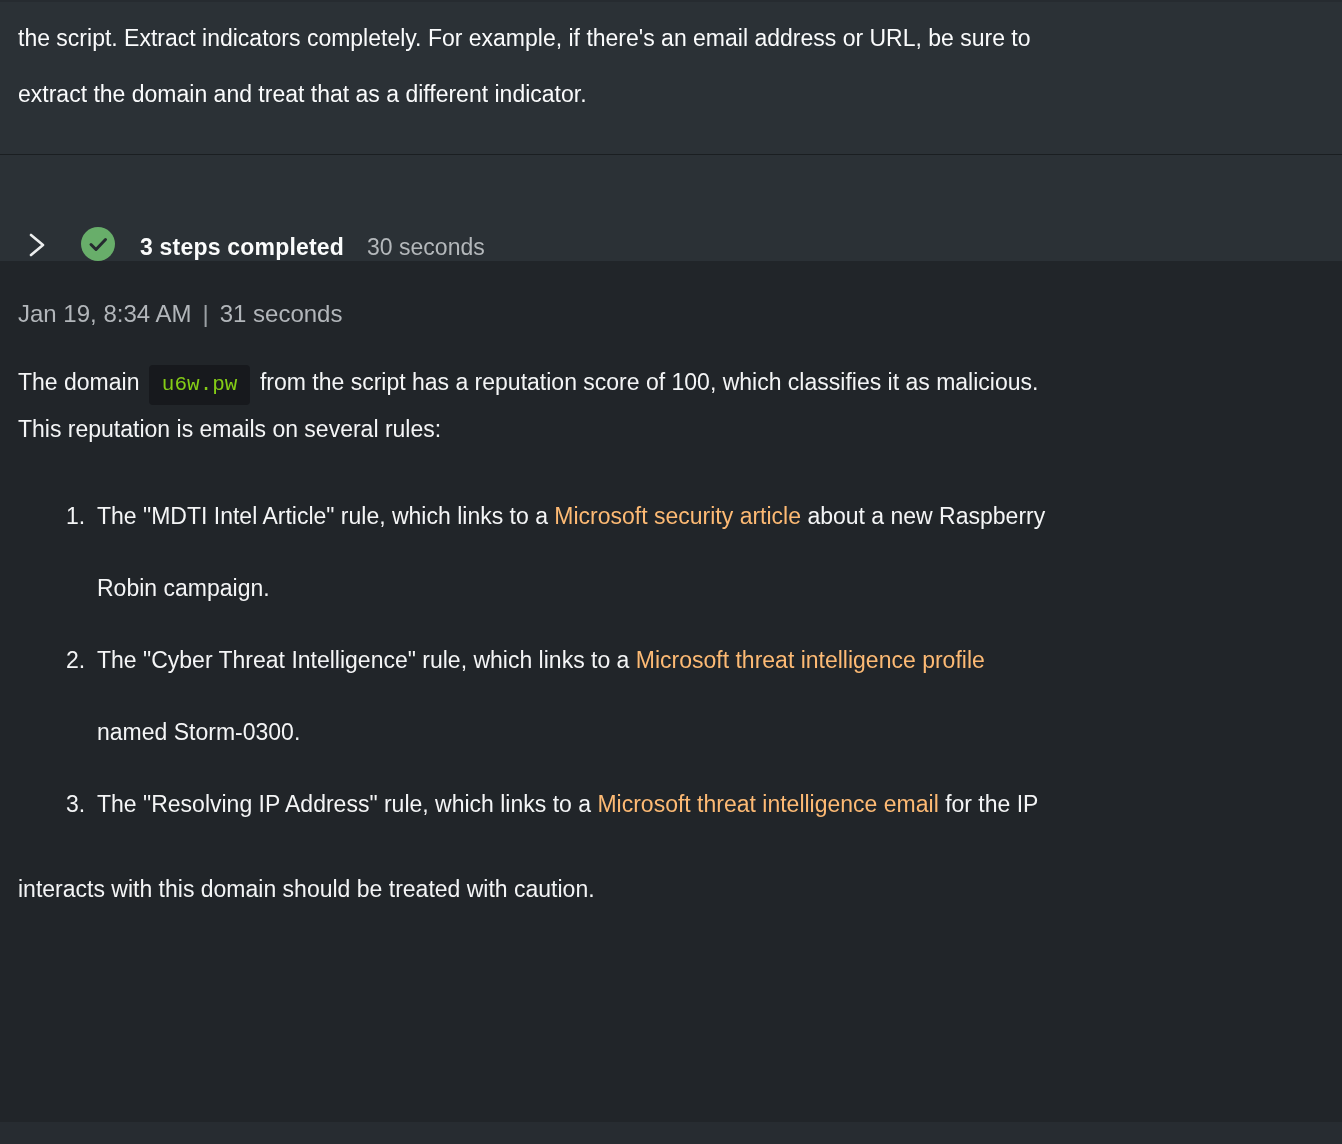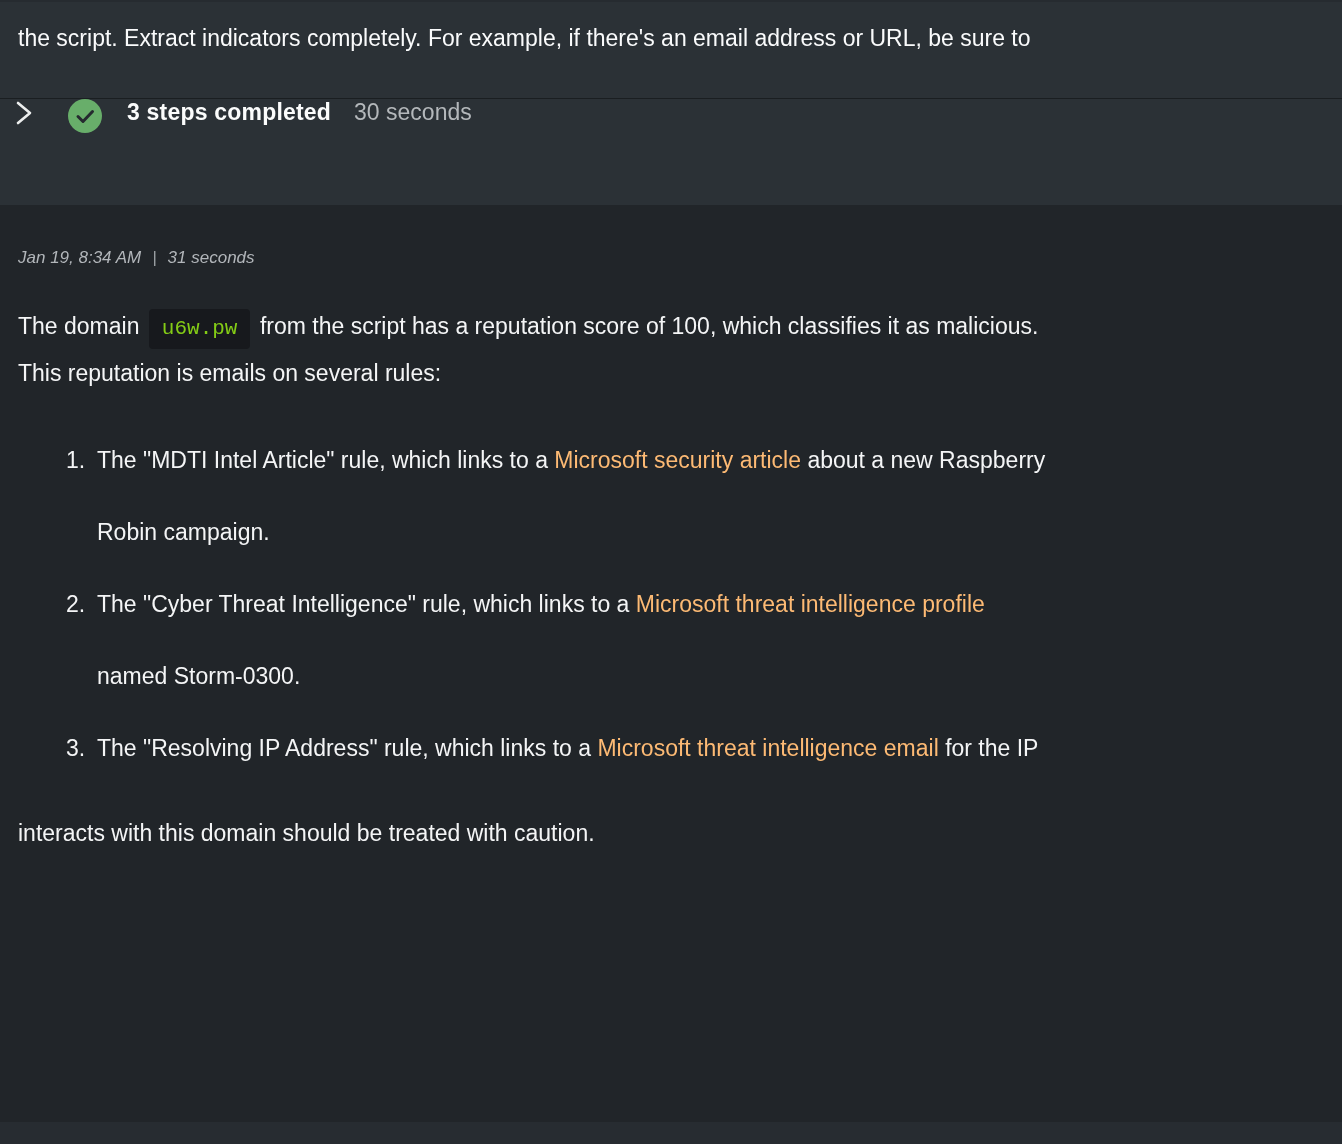--- a/index.html
+++ b/index.html
@@ -24,22 +24,22 @@
     line-height: 56px;
     color: #fafbfc;
   }
 
   
   .steps-row {
     background: #2b3136;
     border-top: 1px solid #1a1e21;
     height: 107px;
     display: flex;
-    align-items: flex-start;
-    padding-left: 12px;
+    align-items: flex-end;
+    padding-left: 25px;
     cursor: pointer;
   }
   .chevron-btn {
     background: none; border: none; cursor: pointer;
     width: 24px; height: 30px; display: flex; align-items: center; justify-content: center;
     padding: 0;
   }
   .check-circle { margin-left: 32px; width: 34px; height: 34px; flex: none; }
   .steps-title {
     margin-left: 25px;
@@ -53,24 +53,23 @@
     font-size: 23px;
     color: #b4b8bb;
   }
 
   
   .response {
     background: #212529;
     padding: 39px 20px 0 18px;
   }
   .timestamp {
-    font-size: 17px;
+    font-size: 24px;
     color: #b2b6ba;
     line-height: 28px;
-    font-style: italic;
   }
   .timestamp .sep { margin: 0 11px; color: #9ba0a4; }
 
   .intro {
     margin-top: 31px;
     font-size: 23px;
     line-height: 47px;
   }
   .text-line { display: block; white-space: nowrap; }
 
@@ -112,20 +111,21 @@
     left: 0; bottom: 0;
     width: 100%; height: 22px;
     background: #272c31;
   }
 </style>
 </head>
 <body>
 
 <section class="prompt-section">
   <span class="prompt-line">the script. Extract indicators completely. For example, if there's an email address or URL, be sure to</span>
+  <span class="prompt-line">extract the domain and treat that as a different indicator.</span>
 </section>
 
 <section class="steps-row">
   <button class="chevron-btn">
     <span>
       <svg width="22" height="30" viewBox="0 0 22 30">
         <polyline points="5,5 17,15 5,25" fill="none" stroke="#eceeee" stroke-width="2.6" stroke-linecap="round" stroke-linejoin="round"></polyline>
       </svg>
     </span>
   </button>

